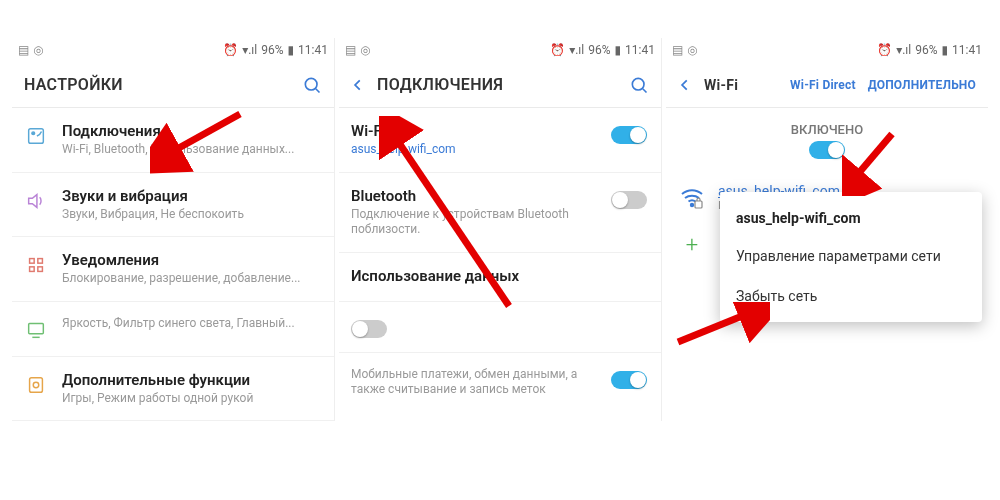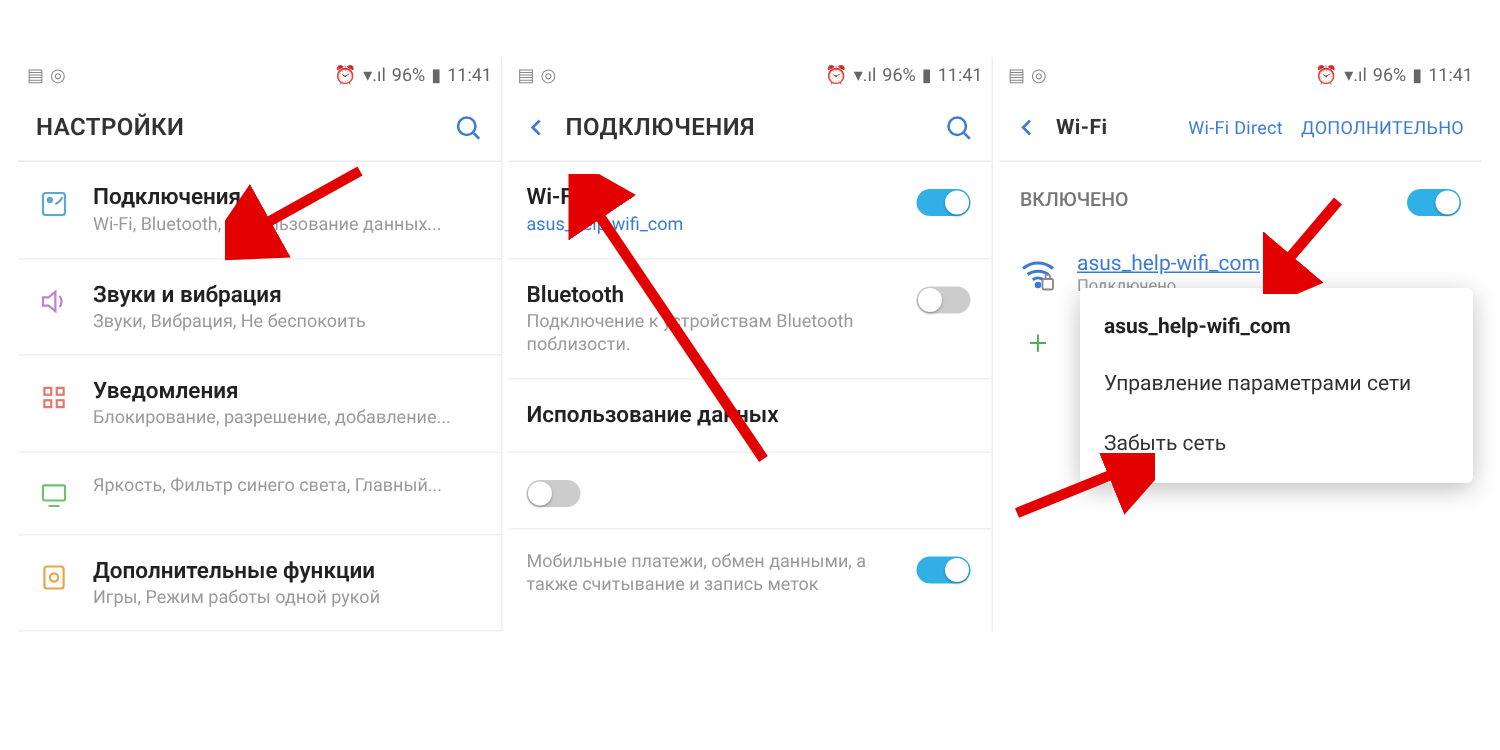--- a/index.html
+++ b/index.html
@@ -47,21 +47,21 @@
     font-size: 16px;
     font-weight: 600;
     color: #333;
     letter-spacing: 0.3px;
   }
   .header-title.small { font-size: 14px; font-weight: 700; }
   .search-icon, .back-icon { width: 20px; height: 20px; color: #3b7bd6; }
   .back-icon { width: 14px; height: 14px; color: #3b7bd6; }
   .header-action {
     font-size: 12px;
-    font-weight: 400;
+    font-weight: 700;
     color: #3b7bd6;
     letter-spacing: 0.2px;
   }
   .row {
     display: flex;
     align-items: flex-start;
     padding: 14px 14px 14px 12px;
     border-bottom: 1px solid #f0f0f0;
     gap: 14px;
   }
@@ -108,20 +108,21 @@
     background: #fff;
     top: 1px; left: 1px;
     box-shadow: 0 1px 2px rgba(0,0,0,0.3);
   }
   .toggle.on::after { left: auto; right: 1px; }
   .enable-row {
     display: flex;
     align-items: center;
     padding: 14px 14px;
     justify-content: space-between;
+    flex-direction: column;
   }
   .enable-label {
     font-size: 13px;
     color: #777;
     font-weight: 500;
   }
   .wifi-net {
     display: flex;
     align-items: center;
     gap: 14px;

